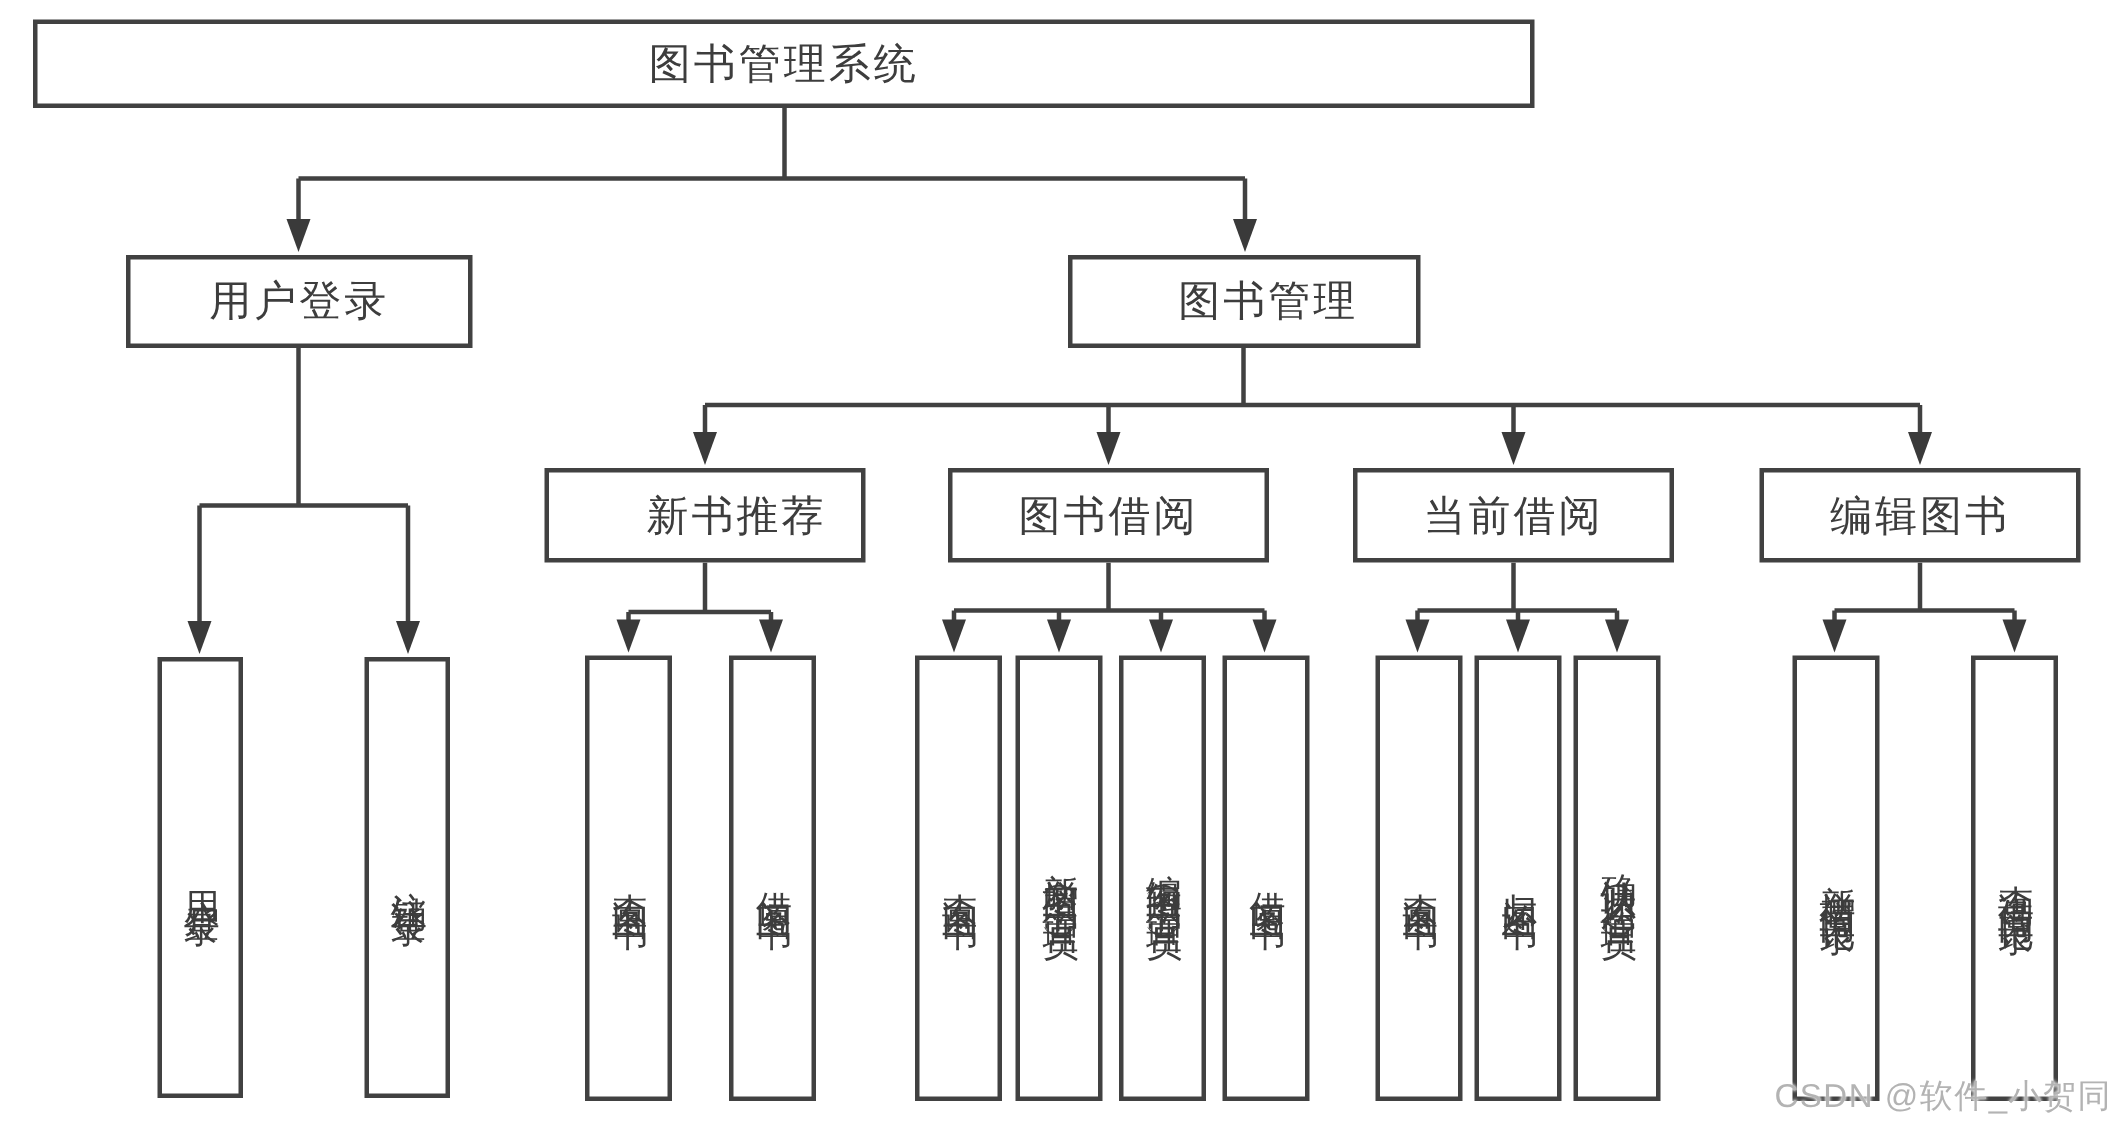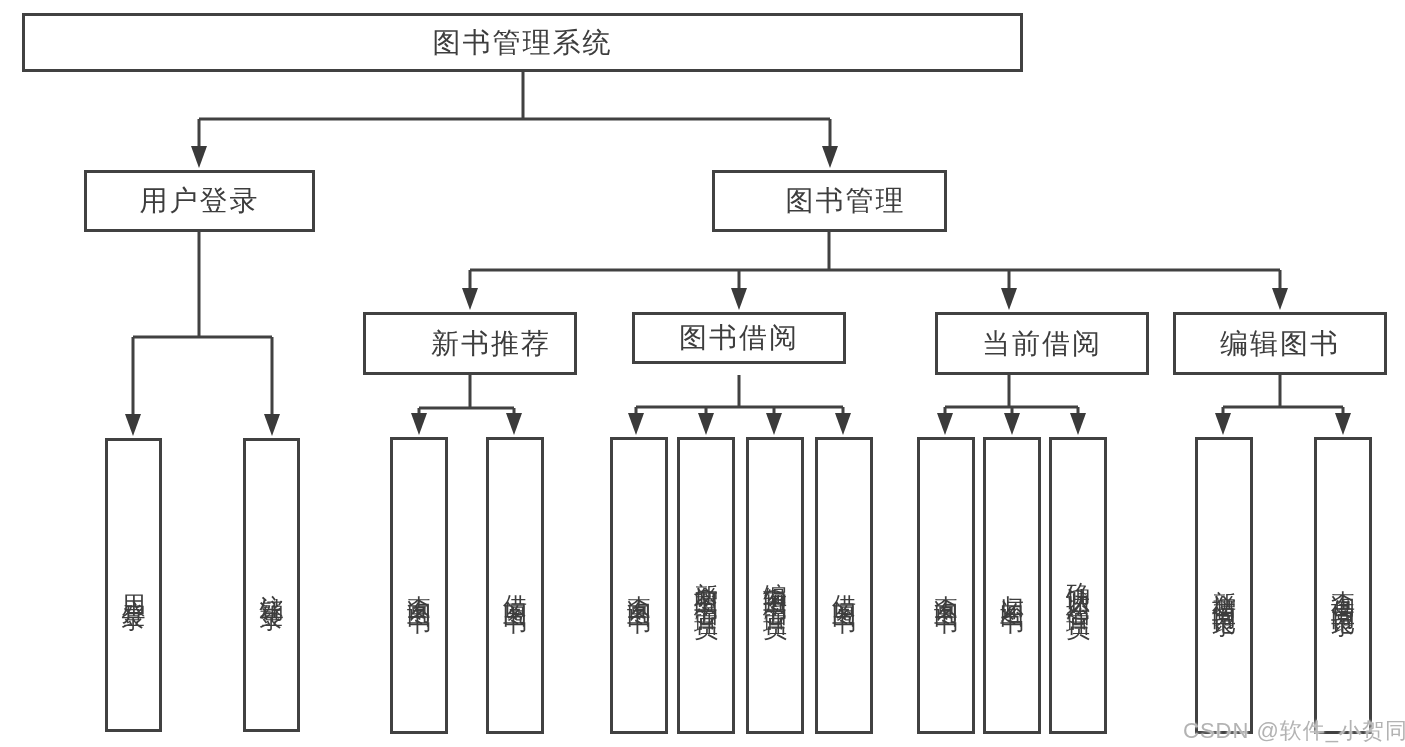--- a/index.html
+++ b/index.html
@@ -86,22 +86,22 @@
     <polygon points="1215,413 1231,413 1223,435"></polygon>
     <polygon points="1335,413 1351,413 1343,435"></polygon>
   </svg>
 
   <div class="node" style="left:22px; top:13px; width:1001px; height:59px;">图书管理系统</div>
 
   <div class="node" style="left:84px; top:170px; width:231px; height:62px;">用户登录</div>
   <div class="node" style="left:712px; top:170px; width:235px; height:62px;padding-left:32px;">图书管理</div>
 
   <div class="node" style="left:363px; top:312px; width:214px; height:63px;padding-left:42px;">新书推荐</div>
-  <div class="node" style="left:632px; top:312px; width:214px; height:52px;">图书借阅</div>
-  <div class="node" style="left:902px; top:312px; width:214px; height:63px;margin-left:33px;">当前借阅</div>
+  <div class="node" style="left:632px; top:312px; width:214px; height:63px;">图书借阅</div>
+  <div class="node" style="left:902px; top:312px; width:214px; height:63px;">当前借阅</div>
   <div class="node" style="left:1173px; top:312px; width:214px; height:63px;">编辑图书</div>
 
   <div class="node vnode" style="left:105px; top:438px; width:57px; height:294px;">用户登录</div>
   <div class="node vnode" style="left:243px; top:438px; width:57px; height:294px;">注销登录</div>
 
   <div class="node vnode" style="left:390px; top:437px; width:58px; height:297px;">查询图书</div>
   <div class="node vnode" style="left:486px; top:437px; width:58px; height:297px;">借阅图书</div>
 
   <div class="node vnode" style="left:610px; top:437px; width:58px; height:297px;">查询图书</div>
   <div class="node vnode" style="left:677px; top:437px; width:58px; height:297px;">新增图书（管理员）</div>

